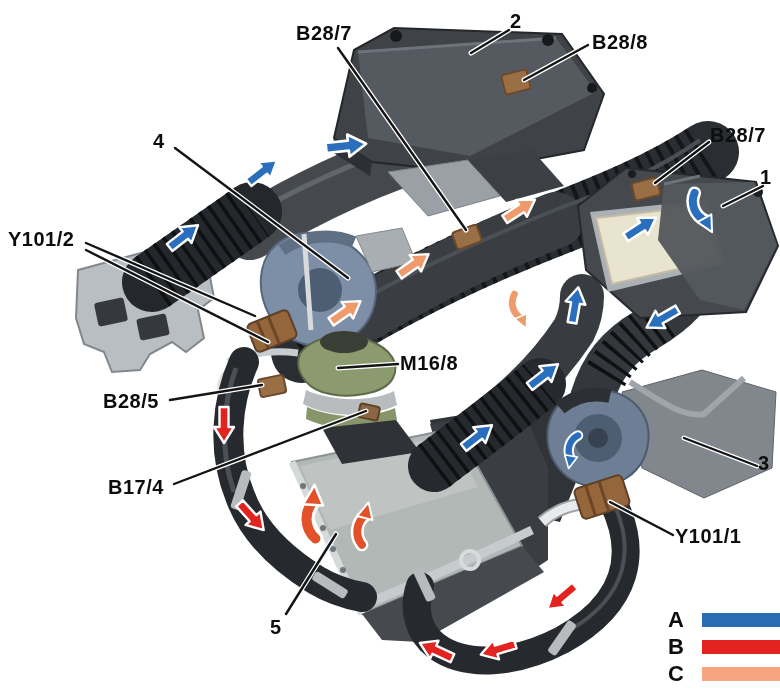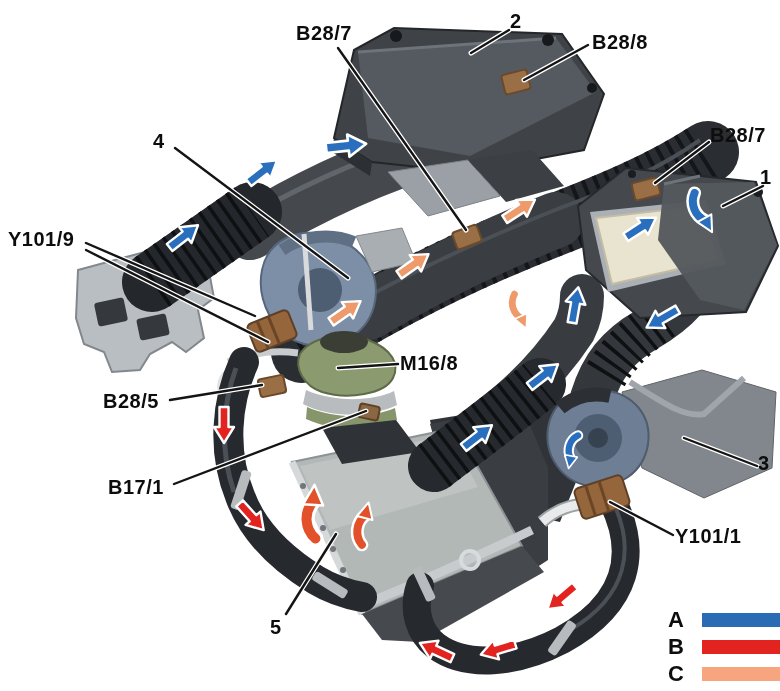--- a/index.html
+++ b/index.html
@@ -286,24 +286,24 @@
       </g>
     </svg>
 
   <div id="labels-layer">
       <div class="part-label" style="left: 510px; top: 10px;">2</div>
       <div class="part-label" style="left: 282px; top: 22px; margin-left: 14px;">B28/7</div>
       <div class="part-label" style="left: 592px; top: 31px;">B28/8</div>
       <div class="part-label" style="left: 710px; top: 124px;">B28/7</div>
       <div class="part-label" style="left: 760px; top: 166px;">1</div>
       <div class="part-label" style="left: 153px; top: 130px;">4</div>
-      <div class="part-label" style="left: 8px; top: 228px;">Y101/9</div>
+      <div class="part-label" style="left: 8px; top: 228px;">Y101/2</div>
       <div class="part-label" style="left: 400px; top: 352px;">M16/8</div>
       <div class="part-label" style="left: 103px; top: 390px;">B28/5</div>
-      <div class="part-label" style="left: 108px; top: 476px;">B17/1</div>
+      <div class="part-label" style="left: 108px; top: 476px;">B17/4</div>
       <div class="part-label" style="left: 758px; top: 452px;">3</div>
       <div class="part-label" style="left: 675px; top: 525px;">Y101/1</div>
       <div class="part-label" style="left: 270px; top: 616px;">5</div>
     </div>
 
   <div id="flow-legend">
     <div class="legend-row">
       <span class="legend-letter">A</span>
       <span class="legend-bar" style="background: rgb(42, 108, 180);"></span>
     </div>

